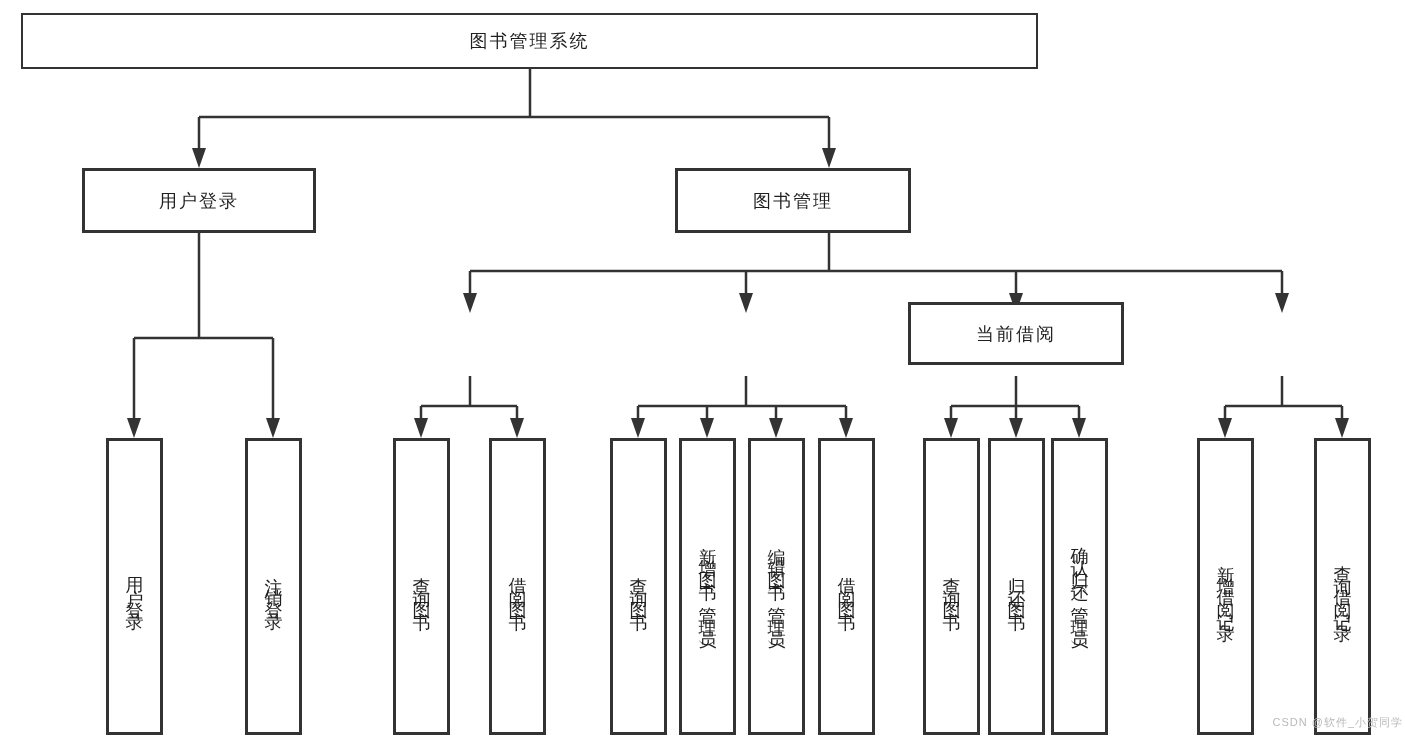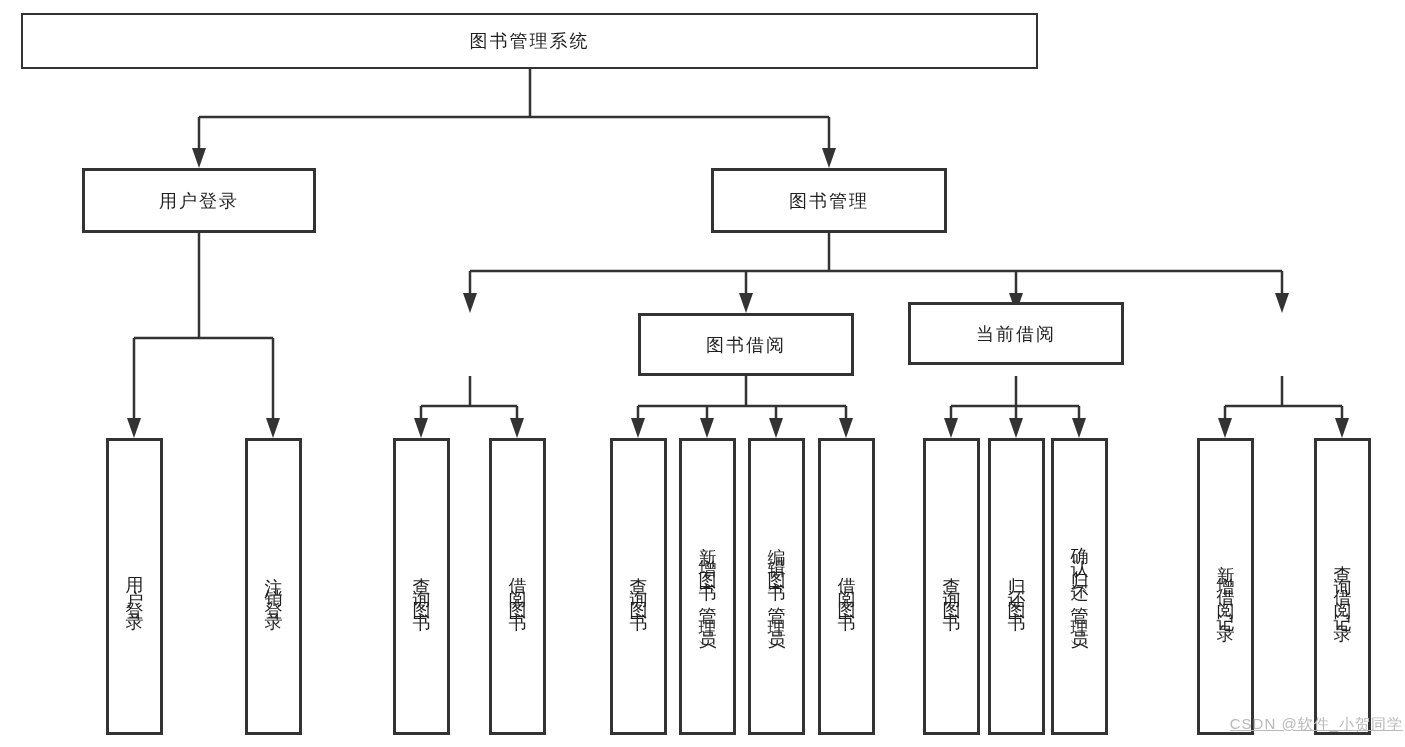--- a/index.html
+++ b/index.html
@@ -49,25 +49,24 @@
     writing-mode: vertical-rl;
     text-orientation: mixed;
     font-size: 18px;
     line-height: 1;
     letter-spacing: 12px;
   }
   .watermark {
     position: absolute;
     right: 2px;
     top: 715px;
-    font-size: 15px;
+    font-size: 11px;
     letter-spacing: 1px;
     color: var(--watermark);
     white-space: nowrap;
-    text-decoration: underline;
   }
 </style>
 </head>
 <body>
 
 <div class="stage">
 
   <svg class="wires" viewBox="0 0 1405 747" aria-hidden="true">
 
     <path class="wire" d="M530 69 V117 M199 117 H829 M199 117 V158 M829 117 V158"></path>
@@ -104,27 +103,24 @@
     <polygon class="arrow" points="1335,418 1349,418 1342,438"></polygon>
   </svg>
 
   <div class="node root" style="left:21px;top:13px;width:1017px;height:56px">
     <span class="hlabel">图书管理系统</span>
   </div>
 
   <div class="node" style="left:82px;top:168px;width:234px;height:65px">
     <span class="hlabel">用户登录</span>
   </div>
-  <div class="node" style="left:711px;top:168px;width:236px;height:65px">
+  <div class="node" style="left:675px;top:168px;width:236px;height:65px">
     <span class="hlabel">图书管理</span>
   </div>
 
-  <div class="node" style="left:638px;top:313px;width:216px;height:63px">
-    <span class="hlabel">图书借阅</span>
-  </div>
   <div class="node" style="left:908px;top:302px;width:216px;height:63px">
     <span class="hlabel">当前借阅</span>
   </div>
 
   <div class="node leaf" style="left:106px;top:438px;width:57px;height:297px">
     <span class="vlabel">用户登录</span>
   </div>
   <div class="node leaf" style="left:245px;top:438px;width:57px;height:297px">
     <span class="vlabel">注销登录</span>
   </div>

